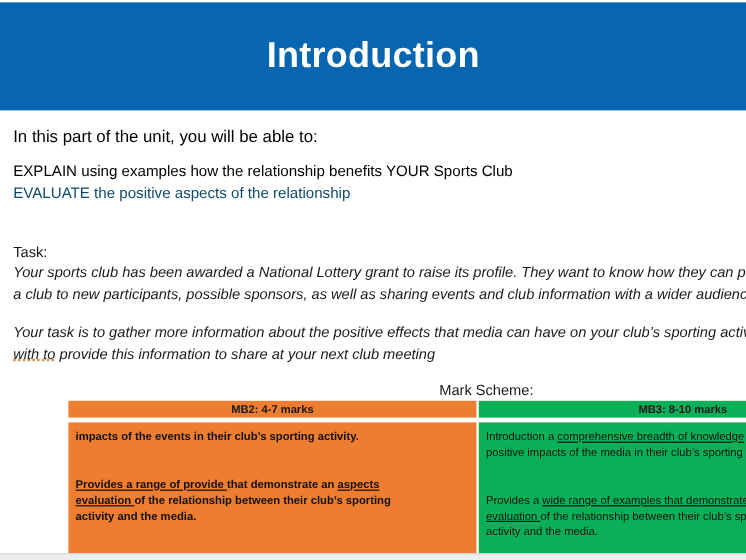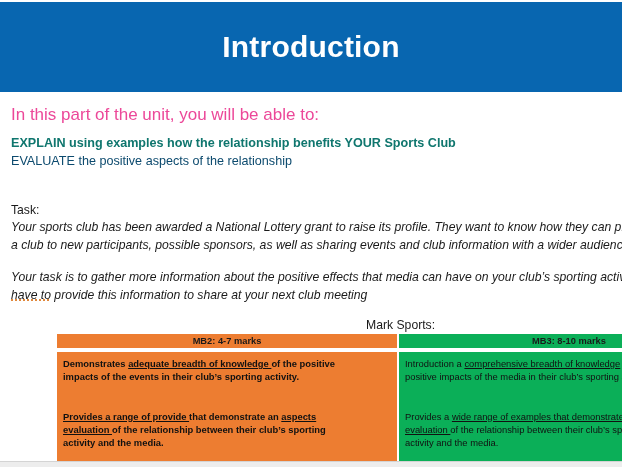--- a/index.html
+++ b/index.html
@@ -46,39 +46,39 @@
     font-size: 30px;
     font-weight: bold;
     letter-spacing: 0.2px;
   }
 
   
   .intro-line {
     position: absolute;
     left: 11px;
     top: 105px;
-    font-size: 17px;
-    color: #ec4899;
+    font-size: 14px;
+    color: #000000;
     white-space: nowrap;
     text-align: right;
   }
 
   .objectives {
     position: absolute;
     left: 11px;
     top: 135px;
     white-space: nowrap;
   }
   .obj {
     font-size: 12.6px;
     line-height: 17.5px;
     white-space: nowrap;
   }
   .obj-identify { color: #F0252C; font-weight: bold; }
-  .obj-explain  { color: #0f766e; font-weight: bold; }
+  .obj-explain  { color: #000000; font-weight: normal; }
   .obj-evaluate { color: #0c4a6e; font-weight: normal; }
 
   .task-block {
     position: absolute;
     left: 11px;
     top: 202px;
     width: 760px;
   }
   .task-label {
     font-size: 12.2px;
@@ -191,34 +191,33 @@
     <div class="obj obj-explain">EXPLAIN using examples how the relationship benefits YOUR Sports Club</div>
     <div class="obj obj-evaluate">EVALUATE the positive aspects of the relationship</div>
   </div>
 
   <div class="task-block">
     <div class="task-label">Task:</div>
     <div class="task-para">Your sports club has been awarded a National Lottery grant to raise its profile. They want to know how they can promote</div>
     <div class="task-para">a club to new participants, possible sponsors, as well as sharing events and club information with a wider audience.</div>
     <div class="task-gap"></div>
     <div class="task-para">Your task is to gather more information about the positive effects that media can have on your club’s sporting activity. You</div>
-    <div class="task-para"><span class="squiggle">have to</span><span> provide this information to share at your next club meeting</span></div>
-  </div>
-
-  <div class="ms-label">Mark Sports:</div>
+    <div class="task-para"><span class="squiggle">with to</span><span> provide this information to share at your next club meeting</span></div>
+  </div>
+
+  <div class="ms-label">Mark Scheme:</div>
 
   <div class="table-wrap">
     <div class="ms-head">
       <div class="cell col-mb2 bg-orange">MB2: 4-7 marks</div>
       <div class="gap-col"></div>
       <div class="cell col-mb3 bg-green">MB3: 8-10 marks</div>
     </div>
     <div class="ms-body">
       <div class="cell col-mb2 bg-orange cell-mb2" id="cell-mb2">
-          <p><span>Demonstrates </span><span class="u">adequate breadth of knowledge </span><span>of the positive</span></p>
           <p><span>impacts of the events in their club’s sporting activity.</span></p>
           <div class="blank"></div>
           <div class="blank"></div>
           <p><span class="u">Provides a range of provide </span><span>that demonstrate an </span><span class="u">aspects</span></p>
           <p><span class="u">evaluation </span><span>of the relationship between their club’s sporting</span></p>
           <p><span>activity and the media.</span></p>
         </div>
       <div class="gap-col"></div>
       <div class="cell col-mb3 bg-green cell-mb3" id="cell-mb3">
           <p><span>Introduction a </span><span class="u">comprehensive breadth of knowledge </span></p>

